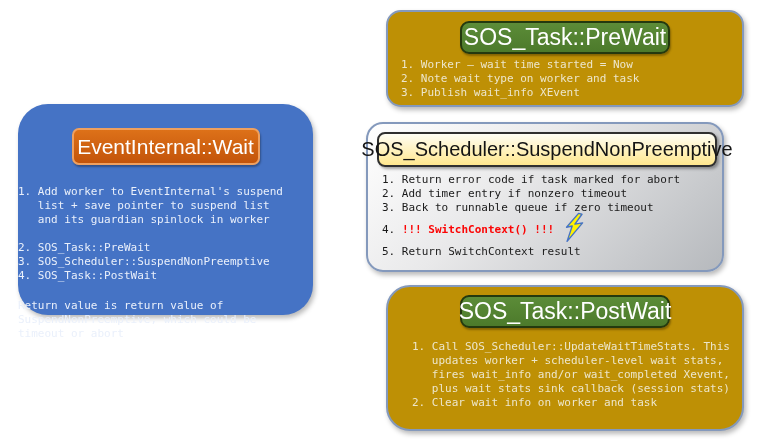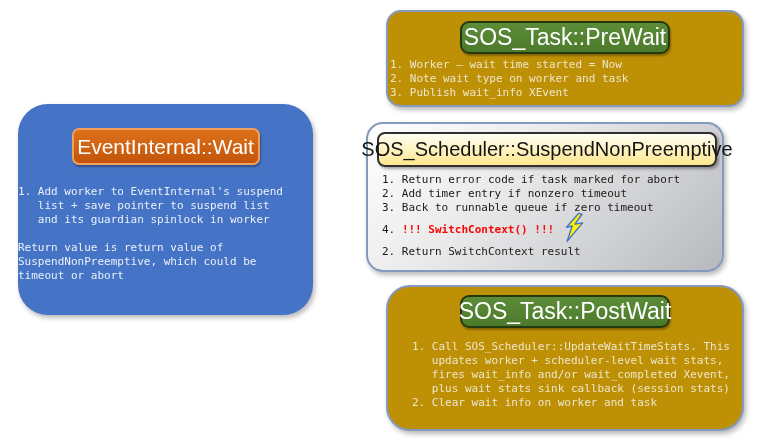--- a/index.html
+++ b/index.html
@@ -30,21 +30,21 @@
   .gold{background:#BE9005;border:2px solid #8499BC;}
   .green-hdr{
     width:210px;height:33px;border-radius:9px;margin-left:auto;margin-right:auto;
     background:linear-gradient(#5C8C38,#4C7A2B);border:2px solid #24390F;
     color:#ffffff;font-size:23px;
   }
   .gold .body{color:#EDE6CB;}
 
   #box-prewait{left:386px;top:10px;width:358px;height:97px;border-radius:15px;}
   #box-prewait .green-hdr{margin-top:9px;}
-  #box-prewait .body{margin-top:4px;padding-left:2px;}
+  #box-prewait .body{margin-top:4px;padding-left:13px;}
 
   #box-postwait{left:386px;top:285px;width:358px;height:146px;border-radius:24px;}
   #box-postwait .green-hdr{margin-top:8px;}
   #box-postwait .body{margin-top:12px;padding-left:24px;}
 
   
   #box-suspend{
     left:366px;top:122px;width:358px;height:150px;border-radius:17px;
     background:linear-gradient(135deg,#ffffff 0%,#e9e9ea 40%,#b6b9bd 100%);
     border:2px solid #8499BC;
@@ -67,20 +67,25 @@
   <div class="box" id="box-event">
     <div class="hdr">
       <span>EventInternal::Wait</span>
     </div>
     <div class="body mono">
       <div class="para">
         <div class="ln">1. Add worker to EventInternal's suspend</div>
         <div class="ln">   list + save pointer to suspend list</div>
         <div class="ln">   and its guardian spinlock in worker</div>
       </div>
+      <div class="para last-gap">
+        <div class="ln">2. SOS_Task::PreWait</div>
+        <div class="ln">3. SOS_Scheduler::SuspendNonPreemptive</div>
+        <div class="ln">4. SOS_Task::PostWait</div>
+      </div>
       <div class="para">
         <div class="ln">Return value is return value of</div>
         <div class="ln">SuspendNonPreemptive, which could be</div>
         <div class="ln">timeout or abort</div>
       </div>
     </div>
   </div>
 
   <div class="box gold" id="box-prewait">
     <div class="hdr green-hdr">
@@ -97,21 +102,21 @@
     <div class="hdr">
       <span>SOS_Scheduler::SuspendNonPreemptive</span>
     </div>
     <div class="body mono">
       <div class="ln">1. Return error code if task marked for abort</div>
       <div class="ln">2. Add timer entry if nonzero timeout</div>
       <div class="ln">3. Back to runnable queue if zero timeout</div>
       <div class="gap8"></div>
       <div class="ln"><span>4. </span><span class="alert">!!! SwitchContext() !!!</span></div>
       <div class="gap8"></div>
-      <div class="ln">2. Return SwitchContext result</div>
+      <div class="ln">5. Return SwitchContext result</div>
     </div>
     <svg id="bolt" width="20" height="32" viewBox="0 0 20 32">
       <polygon points="13,1 2.5,16 8,14.2 4.5,30 18,10 10.5,12 16.5,1.5" fill="#FFF200" stroke="#4573C5" stroke-width="1.4" stroke-linejoin="round" transform="rotate(6 10 16)"></polygon>
     </svg>
   </div>
 
   <div class="box gold" id="box-postwait">
     <div class="hdr green-hdr">
       <span>SOS_Task::PostWait</span>
     </div>

